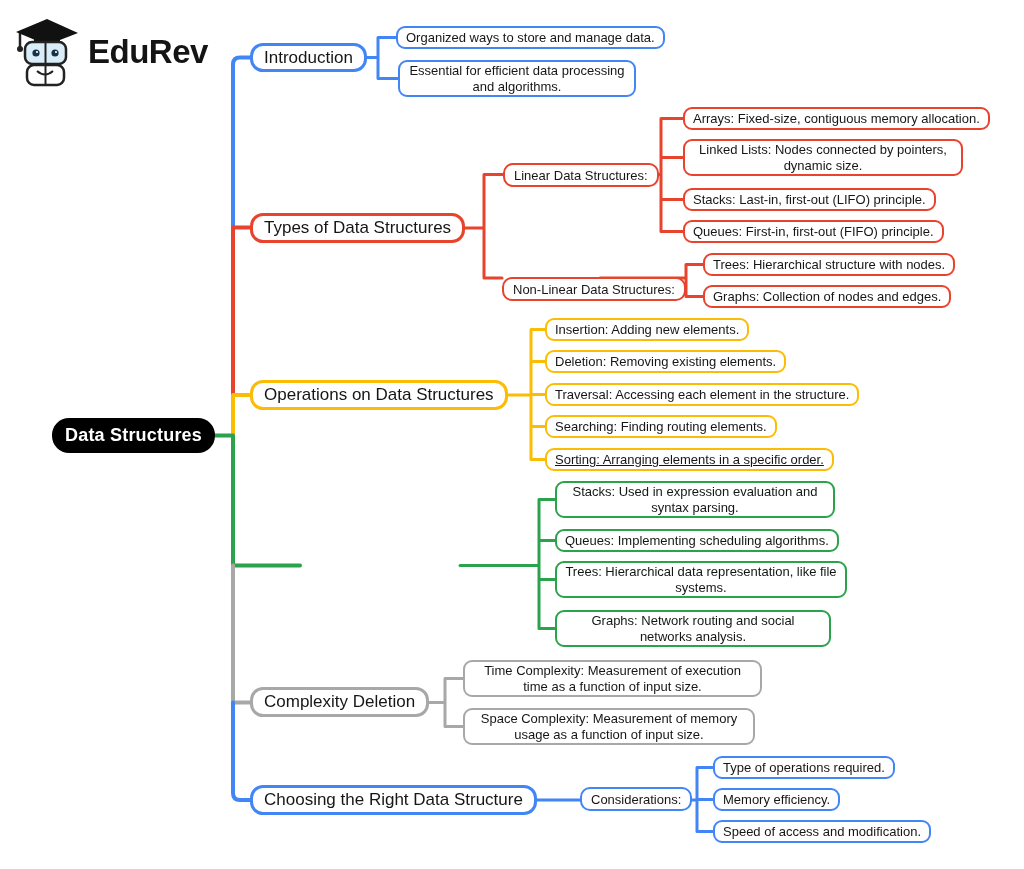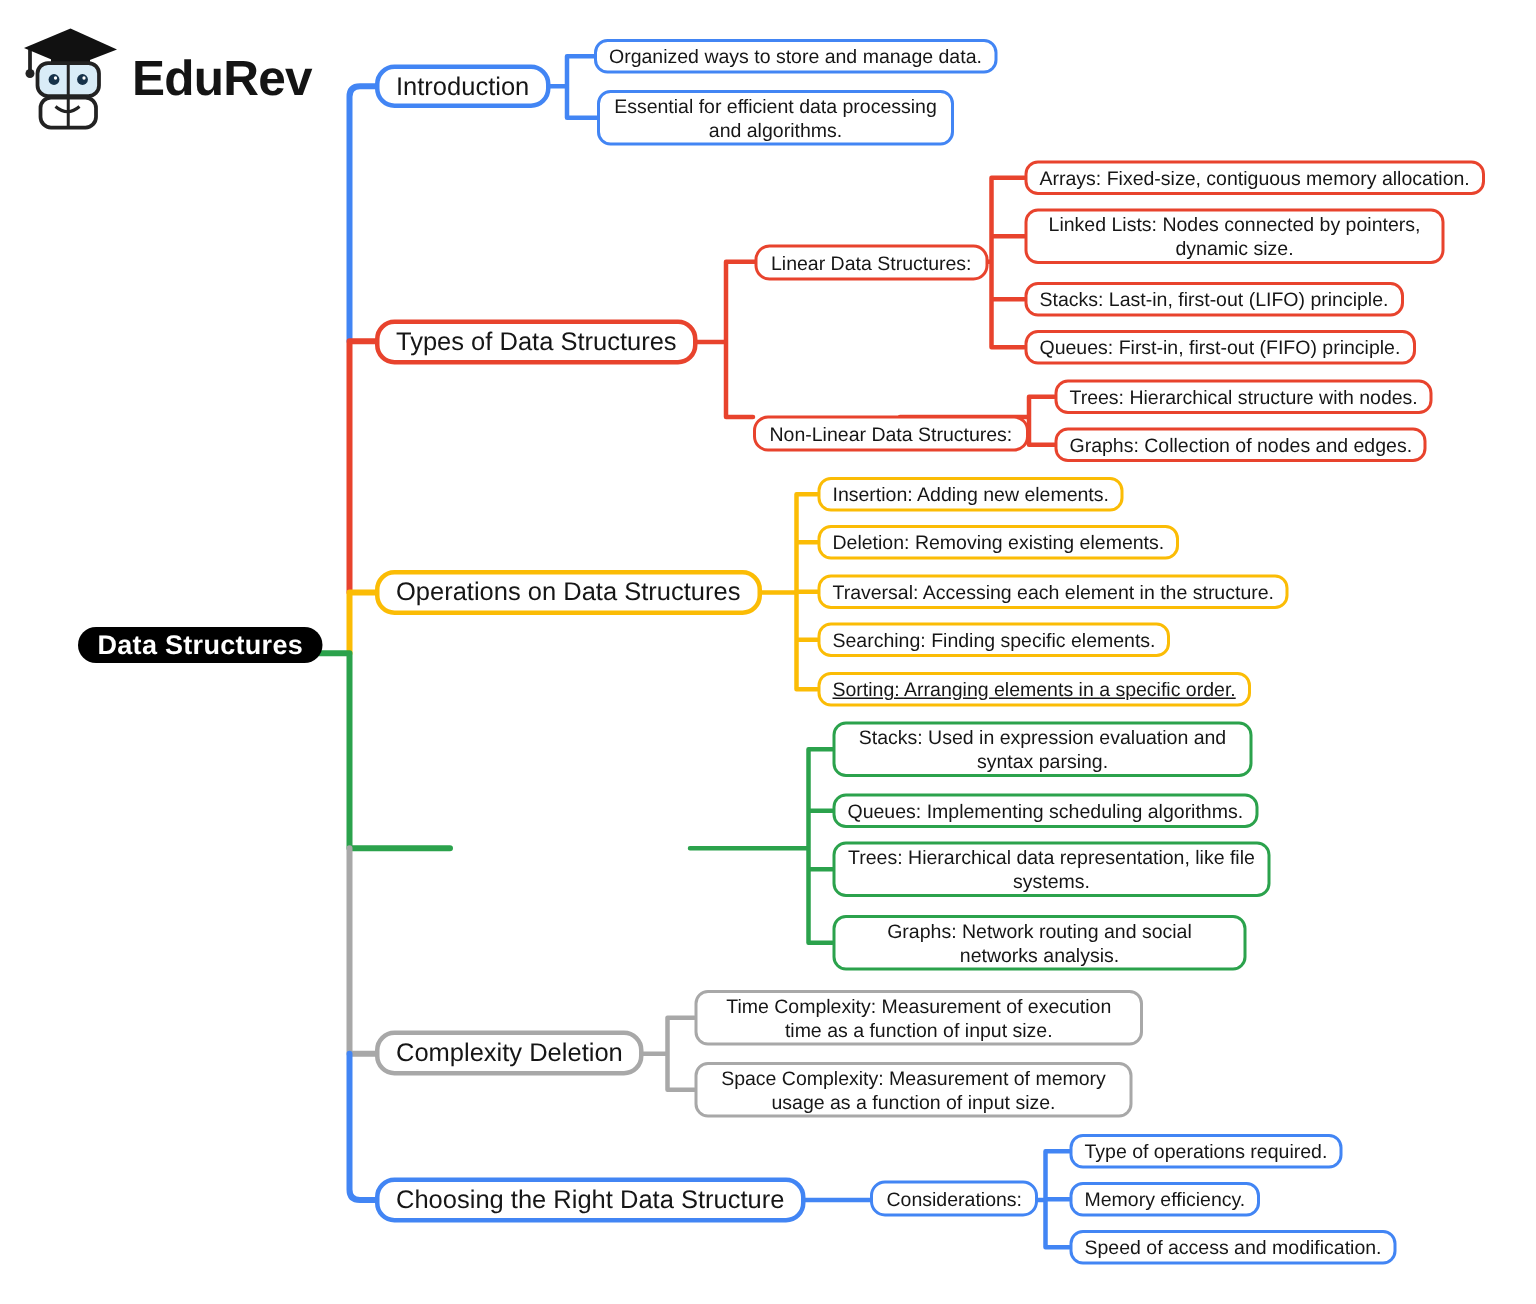--- a/index.html
+++ b/index.html
@@ -8,21 +8,21 @@
     font-family:"Liberation Sans", sans-serif;color:#111111;
   }
   #wires{position:absolute;left:0;top:0;z-index:0;}
   .node,.leaf{
     position:absolute;z-index:2;background:#ffffff;box-sizing:border-box;
     display:flex;align-items:center;justify-content:center;
     color:#161616;white-space:nowrap;
   }
   .root{
     background:#000000;color:#ffffff;font-weight:bold;font-size:18px;
-    border-radius:17px;padding:0 13px;height:24px;letter-spacing:0.2px;
+    border-radius:17px;padding:0 13px;height:35px;letter-spacing:0.2px;
   }
   .n1{
     border:3px solid;border-radius:13px;font-size:17px;padding:0 11px;height:30px;
   }
   .n2{
     border:2.5px solid;border-radius:10px;font-size:13px;padding:0 9px;height:24px;
   }
   .leaf{
     border:2px solid;border-radius:9px;font-size:13px;padding:0 8px;height:23px;
   }
@@ -112,21 +112,21 @@
   <div class="leaf c-red ml" style="left:683px;top:139px;width:280px;">Linked Lists: Nodes connected by pointers, dynamic size.</div>
   <div class="leaf c-red" style="left:683px;top:188px;">Stacks: Last-in, first-out (LIFO) principle.</div>
   <div class="leaf c-red" style="left:683px;top:220px;">Queues: First-in, first-out (FIFO) principle.</div>
 
   <div class="leaf c-red" style="left:703px;top:253px;">Trees: Hierarchical structure with nodes.</div>
   <div class="leaf c-red" style="left:703px;top:285px;">Graphs: Collection of nodes and edges.</div>
 
   <div class="leaf c-yellow" style="left:545px;top:318px;">Insertion: Adding new elements.</div>
   <div class="leaf c-yellow" style="left:545px;top:350px;">Deletion: Removing existing elements.</div>
   <div class="leaf c-yellow" style="left:545px;top:383px;">Traversal: Accessing each element in the structure.</div>
-  <div class="leaf c-yellow" style="left:545px;top:415px;">Searching: Finding specific elements.</div>
+  <div class="leaf c-yellow" style="left:545px;top:415px;">Searching: Finding routing elements.</div>
   <div class="leaf c-yellow" style="left:545px;top:448px;text-decoration:underline;">Sorting: Arranging elements in a specific order.</div>
 
   <div class="leaf c-green ml" style="left:555px;top:481px;width:280px;">Stacks: Used in expression evaluation and syntax parsing.</div>
   <div class="leaf c-green" style="left:555px;top:529px;">Queues: Implementing scheduling algorithms.</div>
   <div class="leaf c-green ml" style="left:555px;top:561px;width:292px;">Trees: Hierarchical data representation, like file systems.</div>
   <div class="leaf c-green ml" style="left:555px;top:610px;width:276px;">Graphs: Network routing and social networks analysis.</div>
 
   <div class="leaf c-gray ml" style="left:463px;top:660px;width:299px;">Time Complexity: Measurement of execution time as a function of input size.</div>
   <div class="leaf c-gray ml" style="left:463px;top:708px;width:292px;">Space Complexity: Measurement of memory usage as a function of input size.</div>
 

